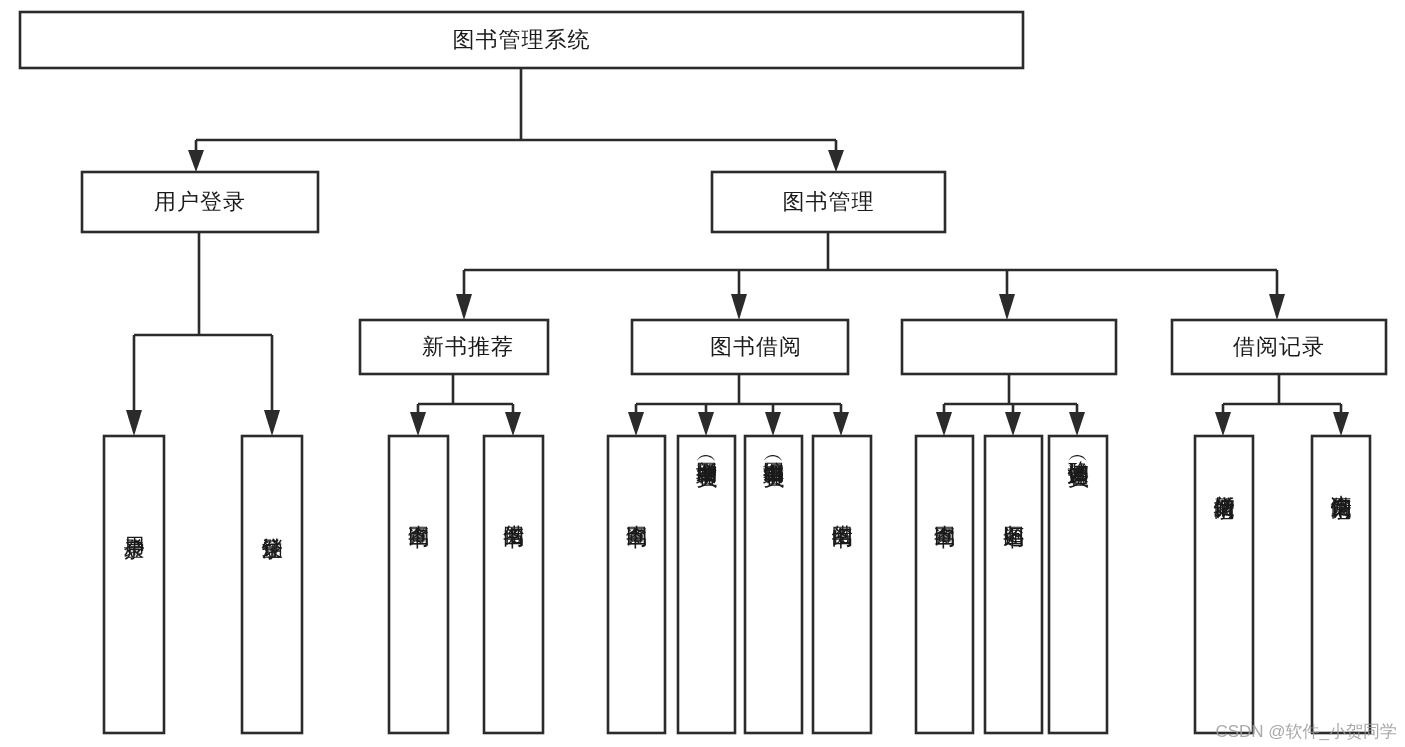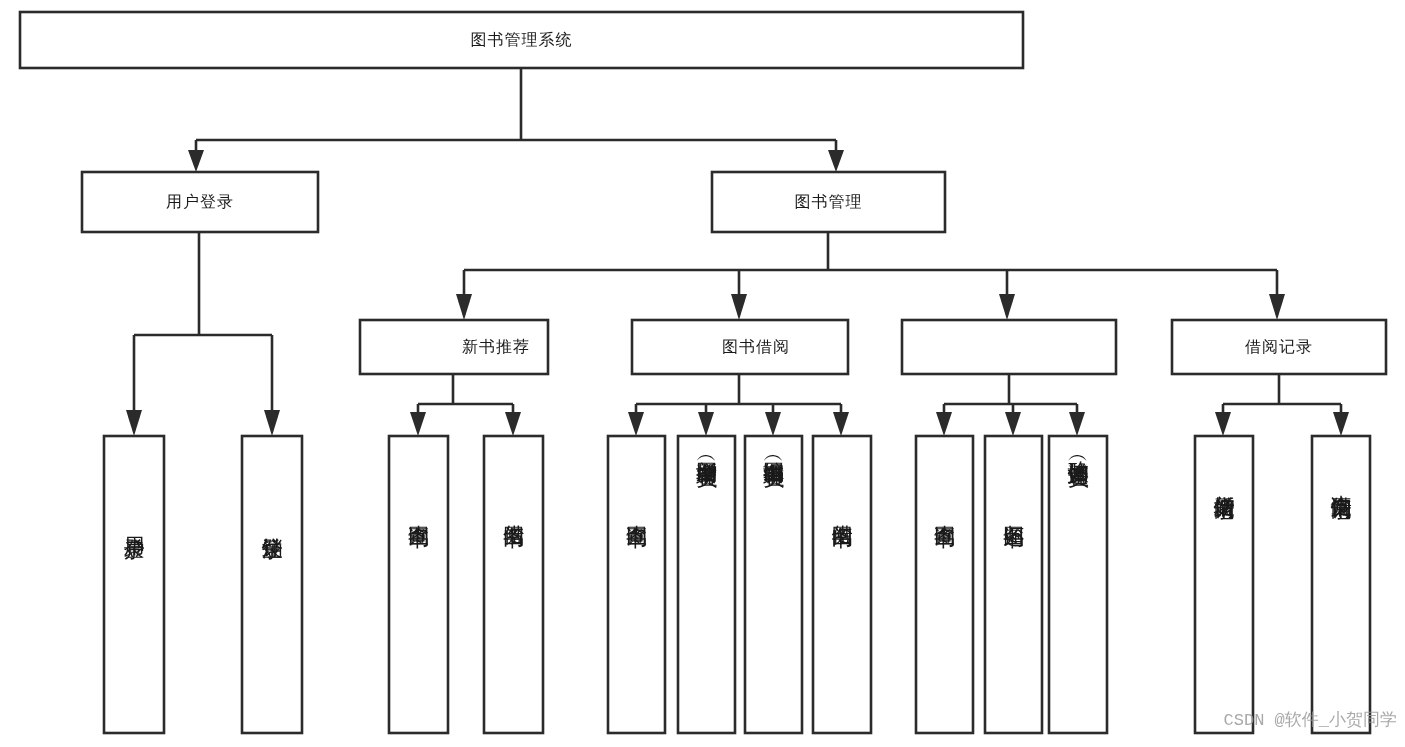--- a/index.html
+++ b/index.html
@@ -61,30 +61,30 @@
   }
   .h-text-wrap {
     position: absolute;
     display: flex;
     align-items: center;
     justify-content: center;
     pointer-events: none;
   }
   .h-text {
     font-family: "DejaVu Sans", "Liberation Sans", sans-serif;
-    font-size: 16px;
+    font-size: 22px;
     color: #1a1a1a;
     letter-spacing: 1px;
     white-space: nowrap;
   }
   #watermark {
     position: absolute;
     right: 8px;
-    bottom: 16px;
-    font-family: Liberation Mono, monospace;
+    bottom: 4px;
+    font-family: Liberation Sans, sans-serif;
     font-size: 17px;
     color: #9a9a9a;
     opacity: 0.85;
     white-space: nowrap;
     pointer-events: none;
   }
 </style>
 </head>
 <body>
 
@@ -199,21 +199,21 @@
   </div>
 
   <div class="h-text-wrap" style="left:82px; top:172px; width:236px; height:60px;">
     <span class="h-text">用户登录</span>
   </div>
 
   <div class="h-text-wrap" style="left:712px; top:172px; width:233px; height:60px;border-radius:8px;">
     <span class="h-text">图书管理</span>
   </div>
 
-  <div class="h-text-wrap" style="left:360px; top:320px; width:216px; height:54px;margin-left:28px;">
+  <div class="h-text-wrap" style="left:360px; top:320px; width:216px; height:54px;">
     <span class="h-text">新书推荐</span>
   </div>
 
   <div class="h-text-wrap" style="left:632px; top:320px; width:248px; height:54px;border-radius:12px;">
     <span class="h-text">图书借阅</span>
   </div>
 
 
   <div class="h-text-wrap" style="left:1172px; top:320px; width:214px; height:54px;text-align:center;">
     <span class="h-text">借阅记录</span>

